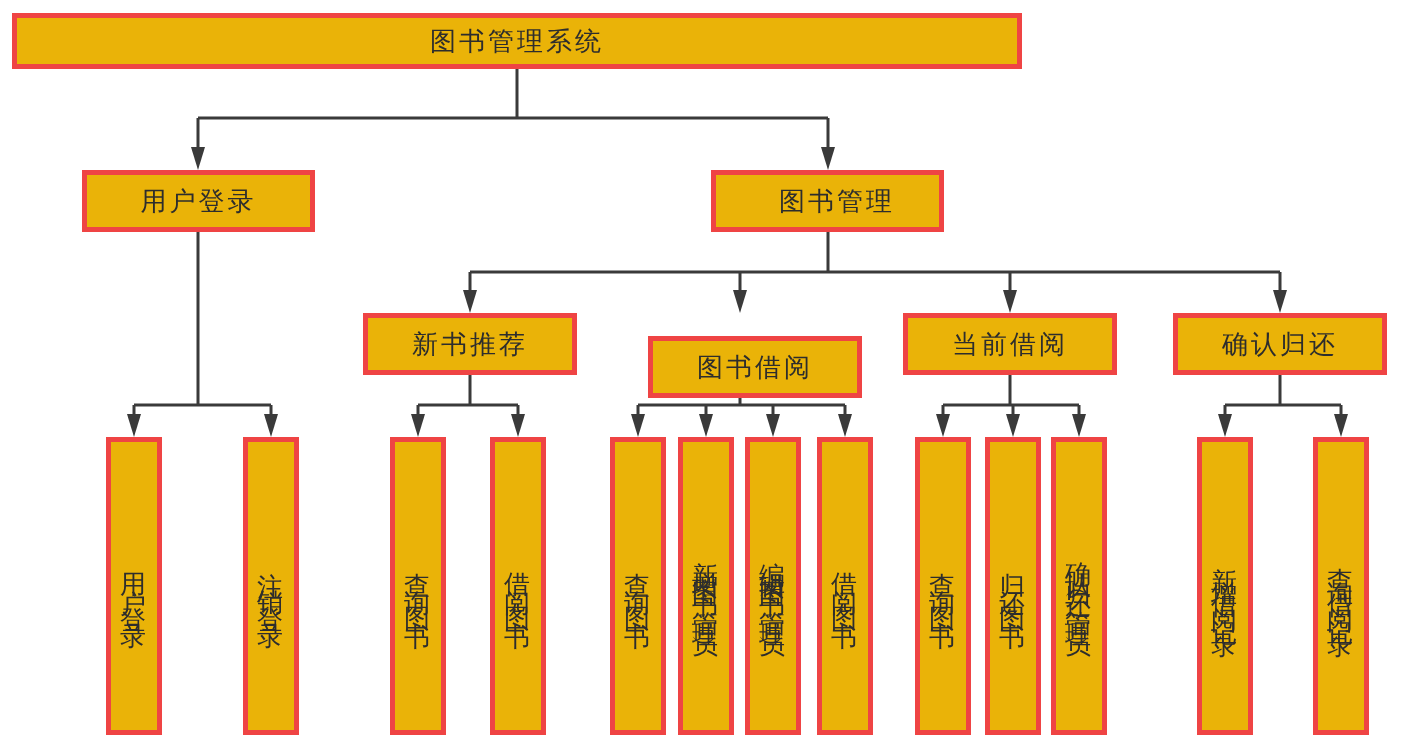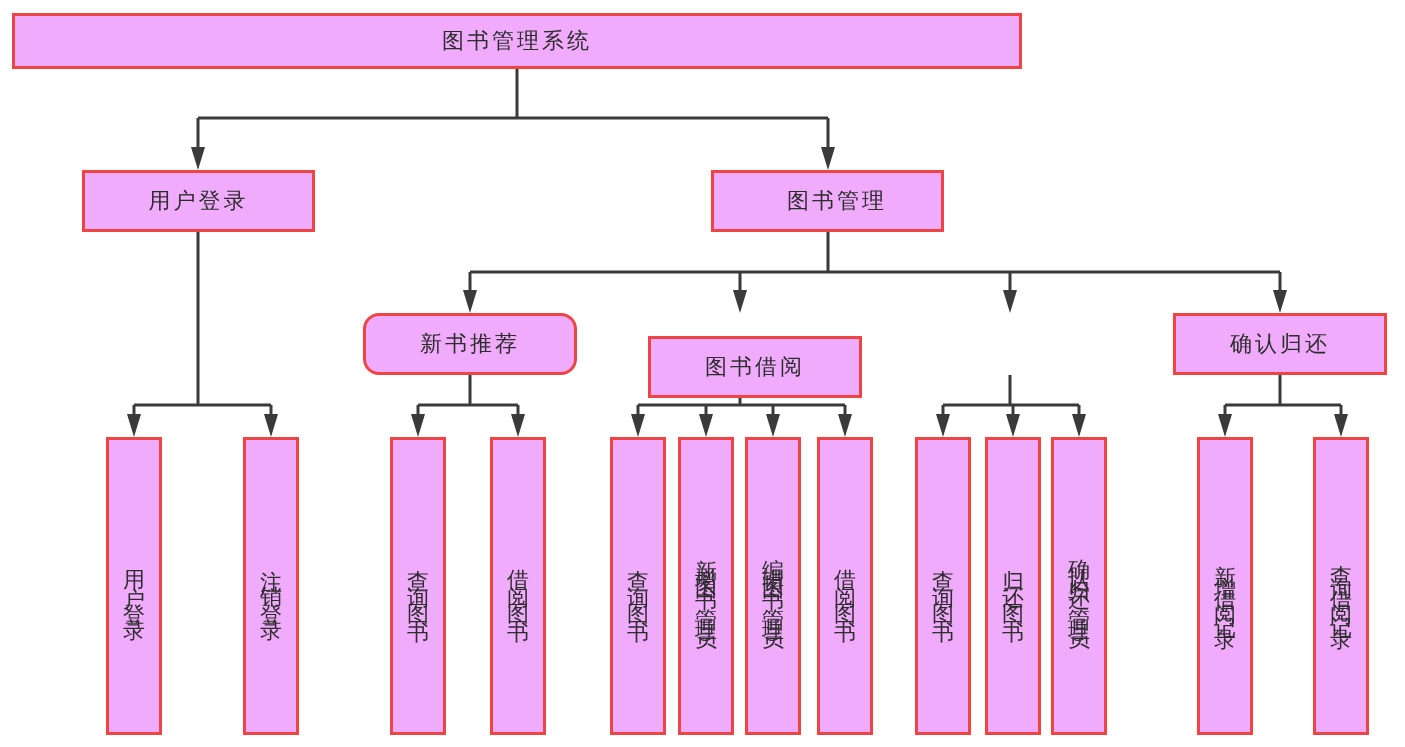--- a/index.html
+++ b/index.html
@@ -18,38 +18,38 @@
   svg.connectors {
     position: absolute;
     inset: 0;
     width: 1405px;
     height: 747px;
     z-index: 1;
   }
   .node {
     position: absolute;
     box-sizing: border-box;
-    background: #f0abfc;
-    border: 3px solid #ef4444;
+    background: #eab308;
+    border: 5px solid #ef4444;
     color: #2d2d2d;
     display: flex;
     align-items: center;
     justify-content: center;
-    font-size: 22px;
+    font-size: 26px;
     letter-spacing: 3px;
     z-index: 2;
     white-space: nowrap;
   }
   
   .node.root   { left: 12px;  top: 13px;  width: 1010px; height: 56px; }
   .node.branch { top: 170px; width: 233px; height: 62px; }
   .node.b-user { left: 82px; }
   .node.b-book { left: 711px; padding-left: 19px; }
   .node.lvl2   { top: 313px; width: 214px; height: 62px; }
-  .node.l2-0 { left: 363px; border-radius: 16px; }
+  .node.l2-0 { left: 363px; }
   .node.l2-1 { left: 648px; margin-top: 23px; }
   .node.l2-2 { left: 903px; }
   .node.l2-3 { left: 1173px; }
   
   .node.leaf {
     top: 437px;
     width: 56px;
     height: 298px;
     writing-mode: vertical-rl;
     text-orientation: mixed;
@@ -116,20 +116,21 @@
     </g>
   </svg>
 
   <div class="node root">图书管理系统</div>
 
   <div class="node branch b-user">用户登录</div>
   <div class="node branch b-book">图书管理</div>
 
   <div class="node lvl2 l2-0">新书推荐</div>
   <div class="node lvl2 l2-1">图书借阅</div>
+  <div class="node lvl2 l2-2">当前借阅</div>
   <div class="node lvl2 l2-3">确认归还</div>
 
   <div class="node leaf" style="left:106px">用户登录</div>
   <div class="node leaf" style="left:243px">注销登录</div>
 
   <div class="node leaf" style="left:390px">查询图书</div>
   <div class="node leaf" style="left:490px">借阅图书</div>
 
   <div class="node leaf" style="left:610px">查询图书</div>
   <div class="node leaf sp-sm" style="left:678px">新增图书（管理员）</div>

